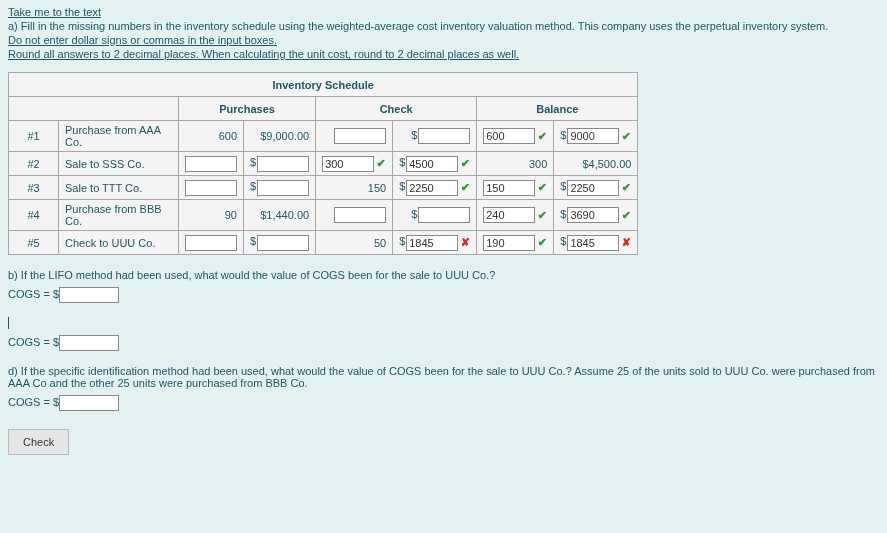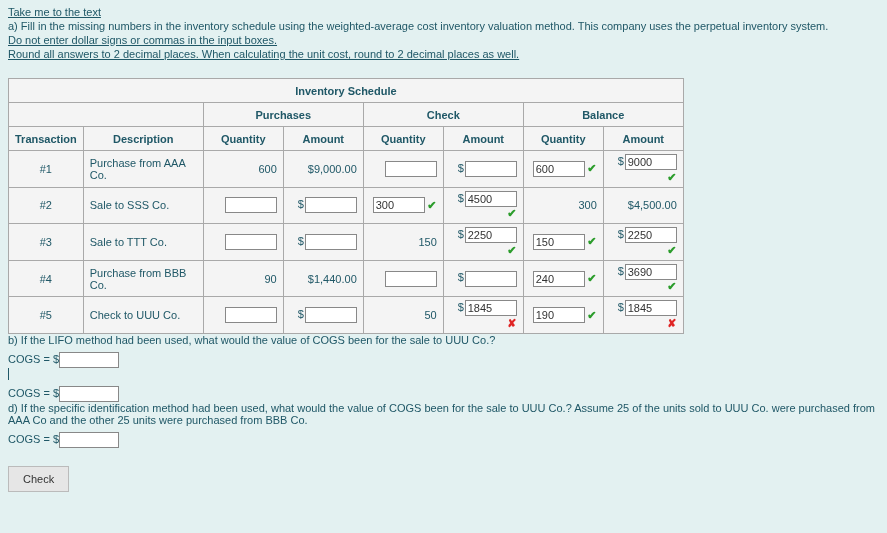--- a/index.html
+++ b/index.html
@@ -9,21 +9,21 @@
     background: #e3f1f1;
     font-family: Arial, sans-serif;
     font-size: 11px;
     color: #205867;
     width: 887px;
   }
   .link { color: #205867; text-decoration: underline; cursor: pointer; margin-top: 24px; }
   .instr { margin: 2px 0; }
   table.inv {
     border-collapse: collapse;
-    margin-top: 18px;
+    margin-top: 12px;
     background: #f4f4f4;
   }
   table.inv th, table.inv td {
     border: 1px solid #a9a9a9;
     padding: 3px 6px;
     font-size: 11px;
     color: #205867;
     vertical-align: middle;
     height: 24px;
   }
@@ -44,21 +44,21 @@
     color: #333;
     height: 16px;
     vertical-align: middle;
   }
   input.a { width: 52px; text-align: left; }
   input.cogs { width: 60px; }
   .mark { display: inline-block; width: 10px; text-align: center; font-weight: bold; margin-left: 2px; vertical-align: middle; }
   .ok { color: #2b9c2b; }
   .bad { color: #e02424; }
   .dollar { margin-right: 1px; }
-  .qblock { color: #205867; }
+  .qblock { margin-top: 14px; color: #205867; }
   .cogs-line { margin-top: 6px; }
   button.check {
     margin-top: 18px;
     padding: 6px 14px;
     background: #e6e6e6;
     border: 1px solid #bbb;
     font-size: 11px;
     color: #333;
     cursor: pointer;
   }
@@ -76,30 +76,20 @@
 <table class="inv">
   <tbody>
       <tr>
         <th colspan="8">Inventory Schedule</th>
       </tr>
   <tr>
     <th colspan="2"></th>
     <th colspan="2">Purchases</th>
     <th colspan="2">Check</th>
     <th colspan="2">Balance</th>
-  </tr>
-  <tr>
-    <th class="txn-cell">Transaction</th>
-    <th class="desc-cell">Description</th>
-    <th class="qty-cell">Quantity</th>
-    <th class="amt-cell">Amount</th>
-    <th class="qty-cell">Quantity</th>
-    <th class="amt-cell">Amount</th>
-    <th class="qty-cell">Quantity</th>
-    <th class="amt-cell">Amount</th>
   </tr>
   </tbody>
     <tbody id="rows">
       <tr>
         <td class="txn-cell">#1</td>
         <td class="desc-cell">Purchase from AAA Co.</td>
         <td class=" num-cell">600</td>
         <td class=" num-cell">$9,000.00</td>
         <td class="num-cell"><input class="field a" value="" style=""></td>
         <td class="num-cell"><span class="dollar">$</span><input class="field a" value="" style=""></td>

